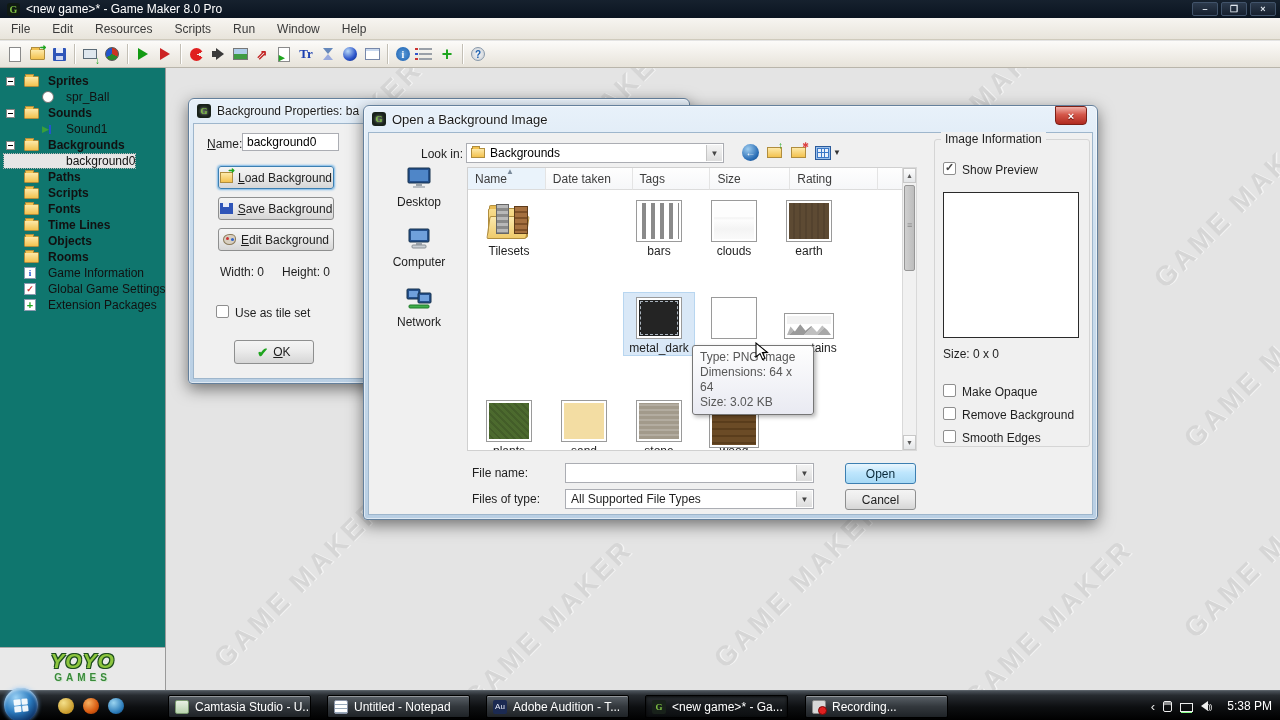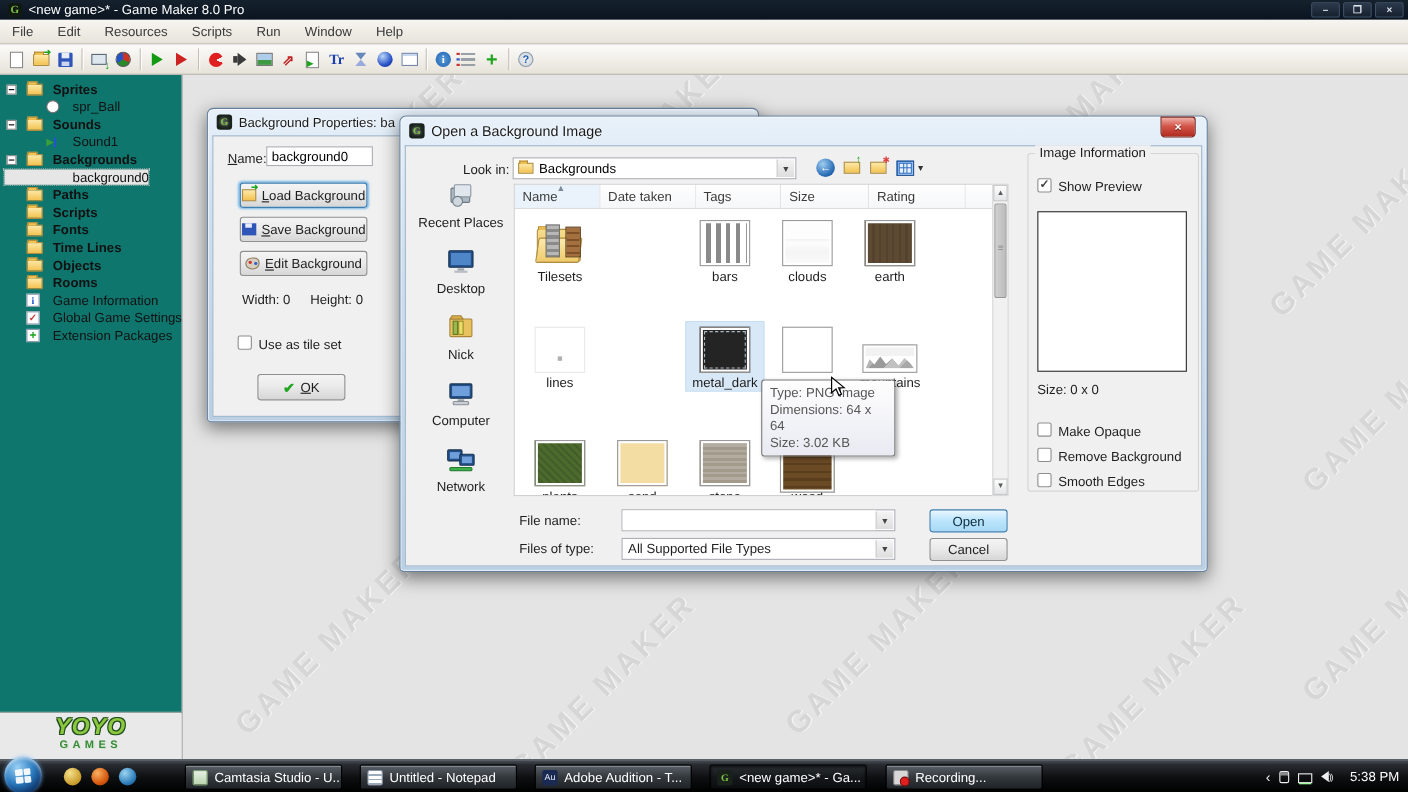--- a/index.html
+++ b/index.html
@@ -453,43 +453,26 @@
         <span class="cblabel" style="left:27px; top:245px;">Make Opaque</span>
         <span class="cbx" style="left:8px; top:267px;"></span>
         <span class="cblabel" style="left:27px; top:268px;">Remove Background</span>
         <span class="cbx" style="left:8px; top:290px;"></span>
         <span class="cblabel" style="left:27px; top:291px;">Smooth Edges</span>
       </div>
 
       <div class="places">
         <div class="place">
           <svg width="30" height="30" viewBox="0 0 30 30">
-              <rect x="6" y="8" width="17" height="13" rx="1" fill="#aeb9c2" stroke="#6d7a85"></rect>
-              <rect x="9" y="5" width="15" height="11" rx="1" fill="#dfe6ec" stroke="#8a97a2"></rect>
-              <circle cx="12" cy="20" r="4.5" fill="#cfd8de" stroke="#6d7a85"></circle>
-            </svg>
-          <div>Recent Places</div>
-        </div>
-        <div class="place">
-          <svg width="30" height="30" viewBox="0 0 30 30">
               <rect x="4" y="5" width="22" height="15" rx="1" fill="#24508c" stroke="#16324e"></rect>
               <rect x="6" y="7" width="18" height="11" fill="#4f86c8"></rect>
               <rect x="12" y="21" width="6" height="2" fill="#9aa2aa"></rect>
               <rect x="9" y="23" width="12" height="2" fill="#b8bec4"></rect>
             </svg>
           <div>Desktop</div>
-        </div>
-        <div class="place">
-          <svg width="30" height="30" viewBox="0 0 30 30">
-              <rect x="5" y="7" width="20" height="16" rx="1" fill="#e8c25e" stroke="#a8853a"></rect>
-              <path d="M5 7 l2 -3 h8 l2 3 z" fill="#d8ae48" stroke="#a8853a"></path>
-              <rect x="8" y="9" width="4" height="12" fill="#9ab84e" stroke="#5e7a2a"></rect>
-              <rect x="13" y="9" width="4" height="12" fill="#e8e06a" stroke="#9a8d2a"></rect>
-            </svg>
-          <div>Nick</div>
         </div>
         <div class="place">
           <svg width="30" height="30" viewBox="0 0 30 30">
               <rect x="5" y="6" width="20" height="13" rx="1" fill="#24508c" stroke="#16324e"></rect>
               <rect x="7" y="8" width="16" height="9" fill="#6fa0dc"></rect>
               <rect x="12" y="20" width="6" height="2" fill="#9aa2aa"></rect>
               <rect x="8" y="22" width="14" height="3" rx="1" fill="#c8ced4" stroke="#8a9096"></rect>
             </svg>
           <div>Computer</div>
         </div>
@@ -538,26 +521,20 @@
             </div>
           <div class="flabel">clouds</div>
         </div>
         <div class="fcell" style="left:306px; top:28px;">
           <div class="iconwrap">
               <div class="thumb t-earth" style="background-color: rgb(93, 74, 51);"></div>
             </div>
           <div class="flabel">earth</div>
         </div>
 
-        <div class="fcell" style="left:6px; top:125px;">
-          <div class="iconwrap">
-              <div class="thumb t-lines"></div>
-            </div>
-          <div class="flabel">lines</div>
-        </div>
         <div class="fcell hover" style="left:156px; top:125px;">
           <div class="iconwrap">
               <div class="thumb t-dark" style="background-color: rgb(36, 36, 36);">
                 <span class="dash"></span>
               </div>
             </div>
           <div class="flabel">metal_dark</div>
         </div>
         <div class="fcell" style="left:231px; top:125px;">
           <div class="iconwrap">

